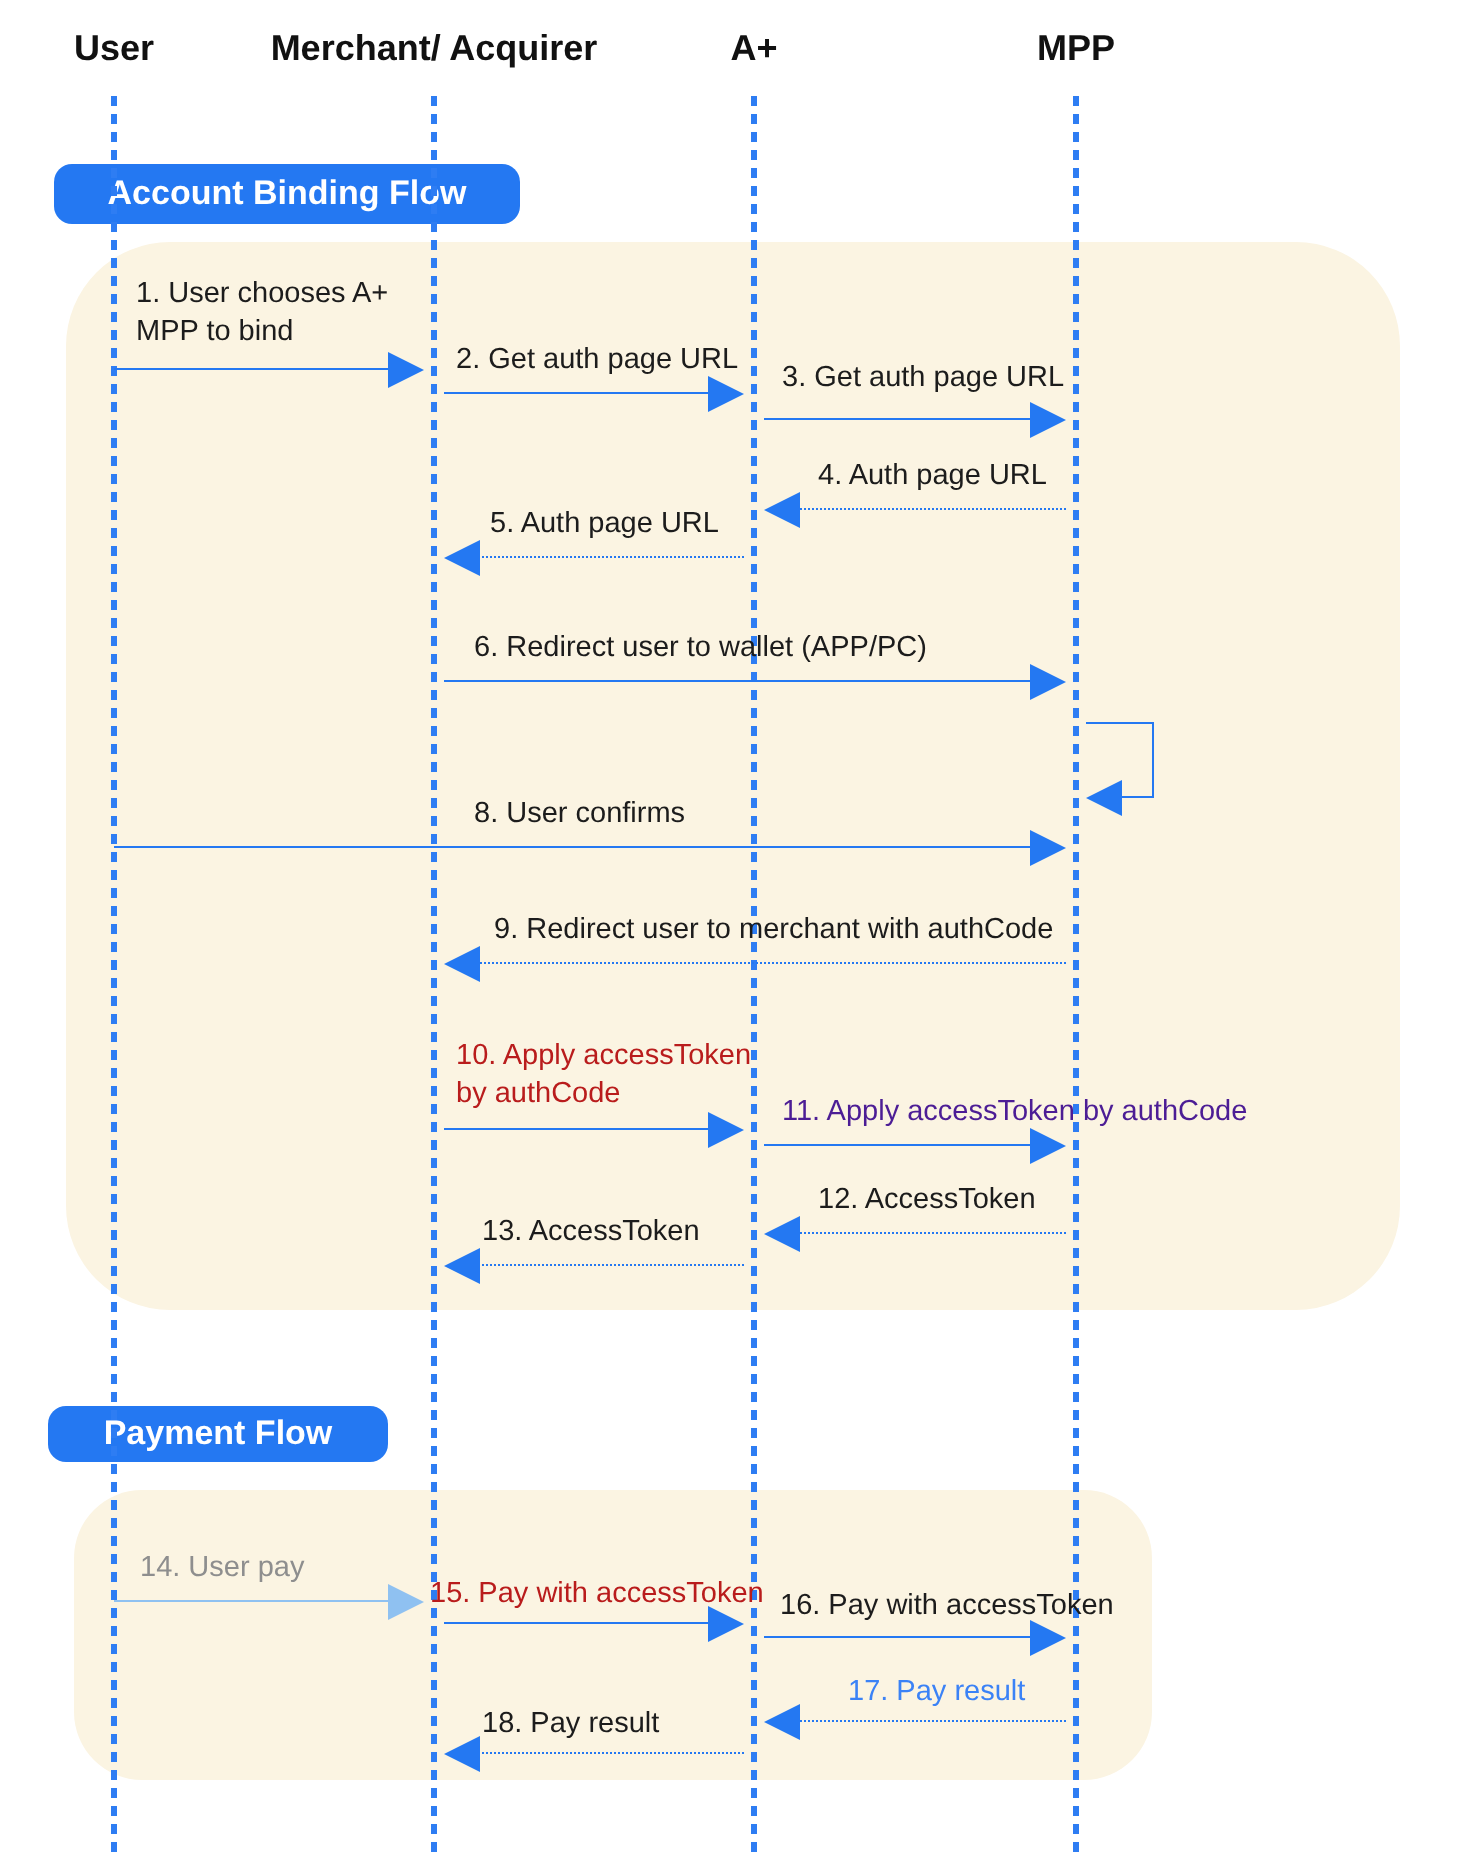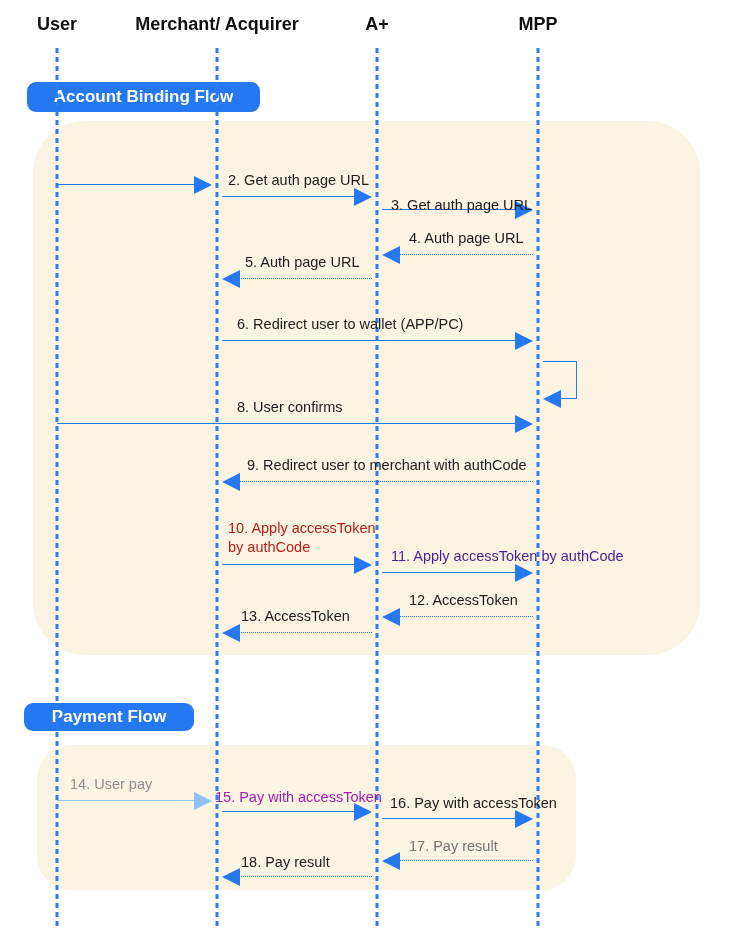--- a/index.html
+++ b/index.html
@@ -42,26 +42,28 @@
     <div class="lifeline" style="left: 57px; top: 48px; height: 878px;"></div>
     <div class="actor-label" style="left: 57px;">User</div>
     <div class="lifeline" style="left: 217px; top: 48px; height: 878px;"></div>
     <div class="actor-label" style="left: 217px;">Merchant/ Acquirer</div>
     <div class="lifeline" style="left: 377px; top: 48px; height: 878px;"></div>
     <div class="actor-label" style="left: 377px;">A+</div>
     <div class="lifeline" style="left: 538px; top: 48px; height: 878px;"></div>
     <div class="actor-label" style="left: 538px;">MPP</div>
     <div class="msg-line" style="top: 184px; border-top-color: rgb(36, 120, 242); left: 57px; width: 140px;"></div>
     <div class="head-right" style="top: 176px; left: 194px; border-left-color: rgb(36, 120, 242);"></div>
+    <div class="msg-label" style="left: 68px; top: 138px; color: rgb(28, 28, 28);">1. User chooses A+
+MPP to bind</div>
     <div class="msg-line" style="top: 196px; border-top-color: rgb(36, 120, 242); left: 222px; width: 135px;"></div>
     <div class="head-right" style="top: 188px; left: 354px; border-left-color: rgb(36, 120, 242);"></div>
     <div class="msg-label" style="left: 228px; top: 171px; color: rgb(28, 28, 28);">2. Get auth page URL</div>
     <div class="msg-line" style="top: 209px; border-top-color: rgb(36, 120, 242); left: 382px; width: 136px;"></div>
     <div class="head-right" style="top: 201px; left: 515px; border-left-color: rgb(36, 120, 242);"></div>
-    <div class="msg-label" style="left: 391px; top: 196px; color: rgb(28, 28, 28);">3. Get auth page URL</div>
+    <div class="msg-label" style="left: 391px; top: 180px; color: rgb(28, 28, 28);">3. Get auth page URL</div>
     <div class="msg-line dotted" style="top: 254px; border-top-color: rgb(36, 120, 242); left: 397px; width: 136px;"></div>
     <div class="head-left" style="top: 246px; left: 382px; border-right-color: rgb(36, 120, 242);"></div>
     <div class="msg-label" style="left: 409px; top: 229px; color: rgb(28, 28, 28);">4. Auth page URL</div>
     <div class="msg-line dotted" style="top: 278px; border-top-color: rgb(36, 120, 242); left: 237px; width: 135px;"></div>
     <div class="head-left" style="top: 270px; left: 222px; border-right-color: rgb(36, 120, 242);"></div>
     <div class="msg-label" style="left: 245px; top: 253px; color: rgb(28, 28, 28);">5. Auth page URL</div>
     <div class="msg-line" style="top: 340px; border-top-color: rgb(36, 120, 242); left: 222px; width: 296px;"></div>
     <div class="head-right" style="top: 332px; left: 515px; border-left-color: rgb(36, 120, 242);"></div>
     <div class="msg-label" style="left: 237px; top: 315px; color: rgb(28, 28, 28);">6. Redirect user to wallet (APP/PC)</div>
     <div class="msg-line" style="top: 423px; border-top-color: rgb(36, 120, 242); left: 57px; width: 461px;"></div>
@@ -81,27 +83,27 @@
     <div class="head-left" style="top: 608px; left: 382px; border-right-color: rgb(36, 120, 242);"></div>
     <div class="msg-label" style="left: 409px; top: 591px; color: rgb(28, 28, 28);">12. AccessToken</div>
     <div class="msg-line dotted" style="top: 632px; border-top-color: rgb(36, 120, 242); left: 237px; width: 135px;"></div>
     <div class="head-left" style="top: 624px; left: 222px; border-right-color: rgb(36, 120, 242);"></div>
     <div class="msg-label" style="left: 241px; top: 607px; color: rgb(28, 28, 28);">13. AccessToken</div>
     <div class="msg-line" style="top: 800px; border-top-color: rgb(143, 193, 241); left: 57px; width: 140px;"></div>
     <div class="head-right" style="top: 792px; left: 194px; border-left-color: rgb(143, 193, 241);"></div>
     <div class="msg-label" style="left: 70px; top: 775px; color: rgb(142, 142, 142); text-align: center;">14. User pay</div>
     <div class="msg-line" style="top: 811px; border-top-color: rgb(36, 120, 242); left: 222px; width: 135px;"></div>
     <div class="head-right" style="top: 803px; left: 354px; border-left-color: rgb(36, 120, 242);"></div>
-    <div class="msg-label" style="left: 215px; top: 788px; color: #a21caf;">15. Pay with accessToken</div>
+    <div class="msg-label" style="left: 215px; top: 788px; color: #b91c1c;">15. Pay with accessToken</div>
     <div class="msg-line" style="top: 818px; border-top-color: rgb(36, 120, 242); left: 382px; width: 136px;"></div>
     <div class="head-right" style="top: 810px; left: 515px; border-left-color: rgb(36, 120, 242);"></div>
     <div class="msg-label" style="left: 390px; top: 794px; color: rgb(28, 28, 28);">16. Pay with accessToken</div>
     <div class="msg-line dotted" style="top: 860px; border-top-color: rgb(36, 120, 242); left: 397px; width: 136px;"></div>
     <div class="head-left" style="top: 852px; left: 382px; border-right-color: rgb(36, 120, 242);"></div>
-    <div class="msg-label" style="left: 409px; top: 837px; color: #737373;">17. Pay result</div>
+    <div class="msg-label" style="left: 424px; top: 837px; color: #3b82f6;">17. Pay result</div>
     <div class="msg-line dotted" style="top: 876px; border-top-color: rgb(36, 120, 242); left: 237px; width: 135px;"></div>
     <div class="head-left" style="top: 868px; left: 222px; border-right-color: rgb(36, 120, 242);"></div>
     <div class="msg-label" style="left: 241px; top: 853px; color: rgb(28, 28, 28);">18. Pay result</div>
     <div class="msg-line" style="left: 543px; top: 361px; width: 34px; border-top-color: rgb(36, 120, 242);"></div>
     <div class="vline" style="left: 575.5px; top: 361px; height: 38px; background: rgb(36, 120, 242);"></div>
     <div class="msg-line" style="left: 558px; top: 398px; width: 19px; border-top-color: rgb(36, 120, 242);"></div>
     <div class="head-left" style="left: 543px; top: 390px; border-right-color: rgb(36, 120, 242);"></div>
   </div>
 
 </body></html>

